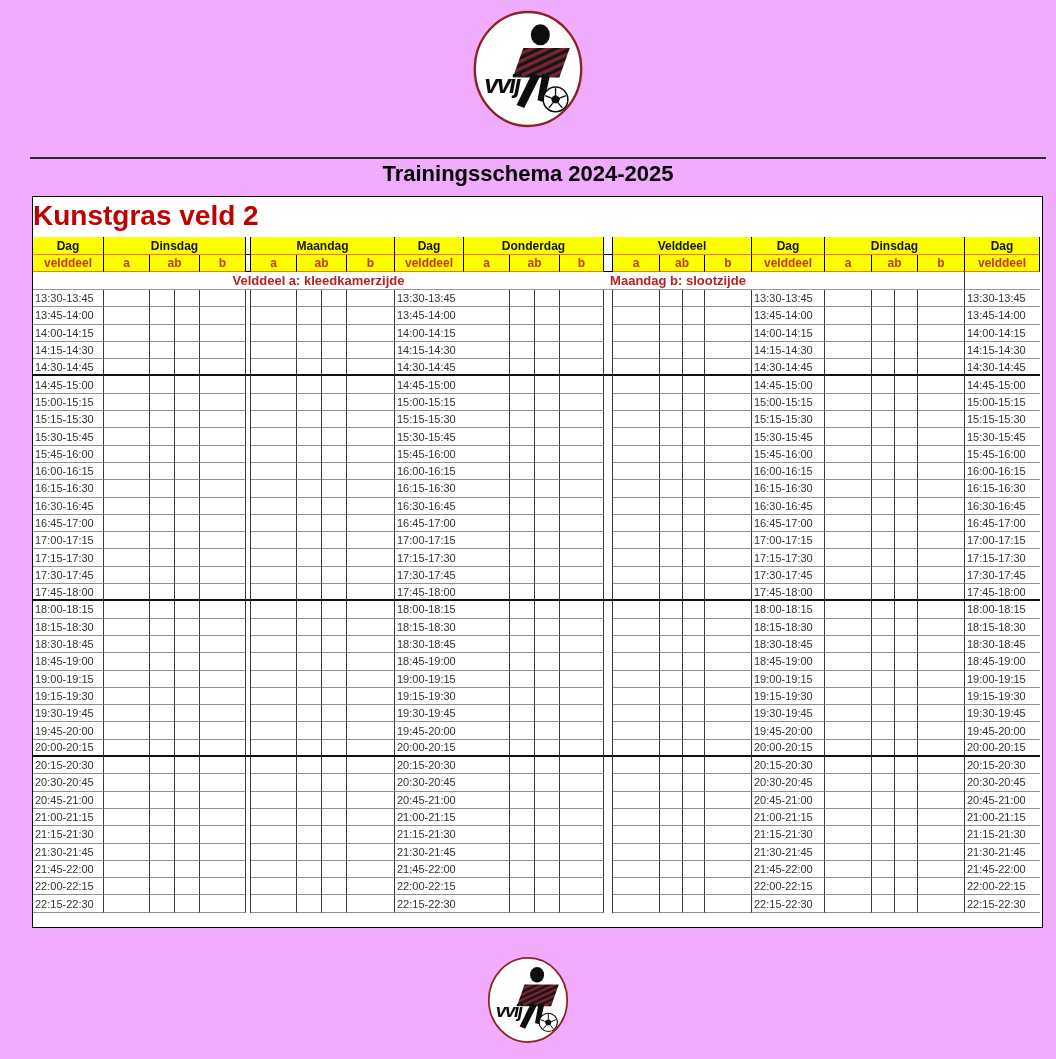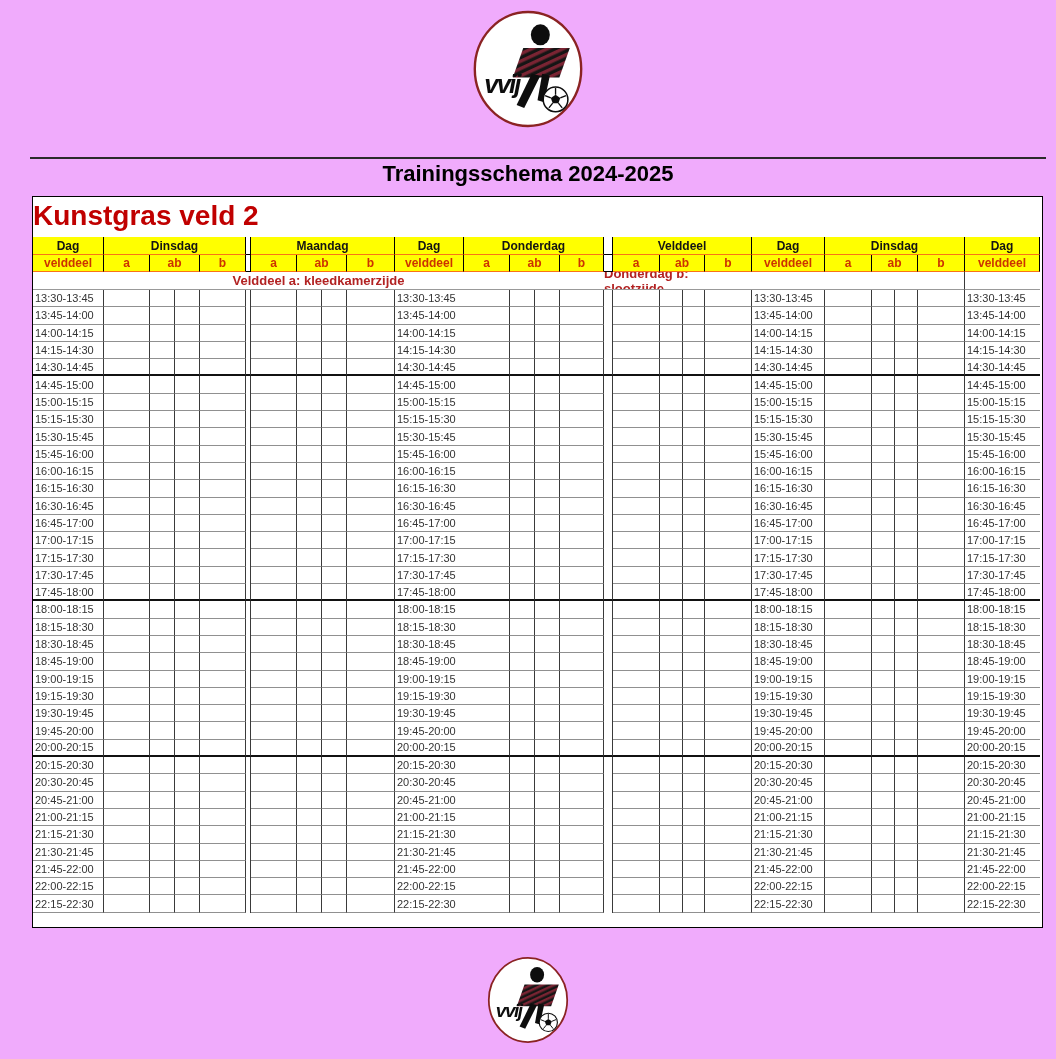--- a/index.html
+++ b/index.html
@@ -99,21 +99,21 @@
         <div class="c gap-h"></div>
         <div class="c h sub">a</div>
         <div class="c h sub" style="grid-column: span 2;">ab</div>
         <div class="c h sub">b</div>
         <div class="c h sub">velddeel</div>
         <div class="c h sub">a</div>
         <div class="c h sub" style="grid-column: span 2;">ab</div>
         <div class="c h sub">b</div>
         <div class="c h sub">velddeel</div>
         <div class="c note no-r" style="grid-column: span 15;">Velddeel a: kleedkamerzijde</div>
-        <div class="c note no-r" style="grid-column: span 5;">Donderdag b: slootzijde</div>
+        <div class="c note no-r" style="grid-column: span 5;">Maandag b: slootzijde</div>
         <div class="c plain" style="grid-column: span 5;"></div>
         <div class="c plain no-r"></div>
         <div class="c time">13:30-13:45</div>
         <div class="c slot"></div>
         <div class="c slot"></div>
         <div class="c slot"></div>
         <div class="c slot"></div>
         <div class="c gap-b"></div>
         <div class="c slot"></div>
         <div class="c slot"></div>

